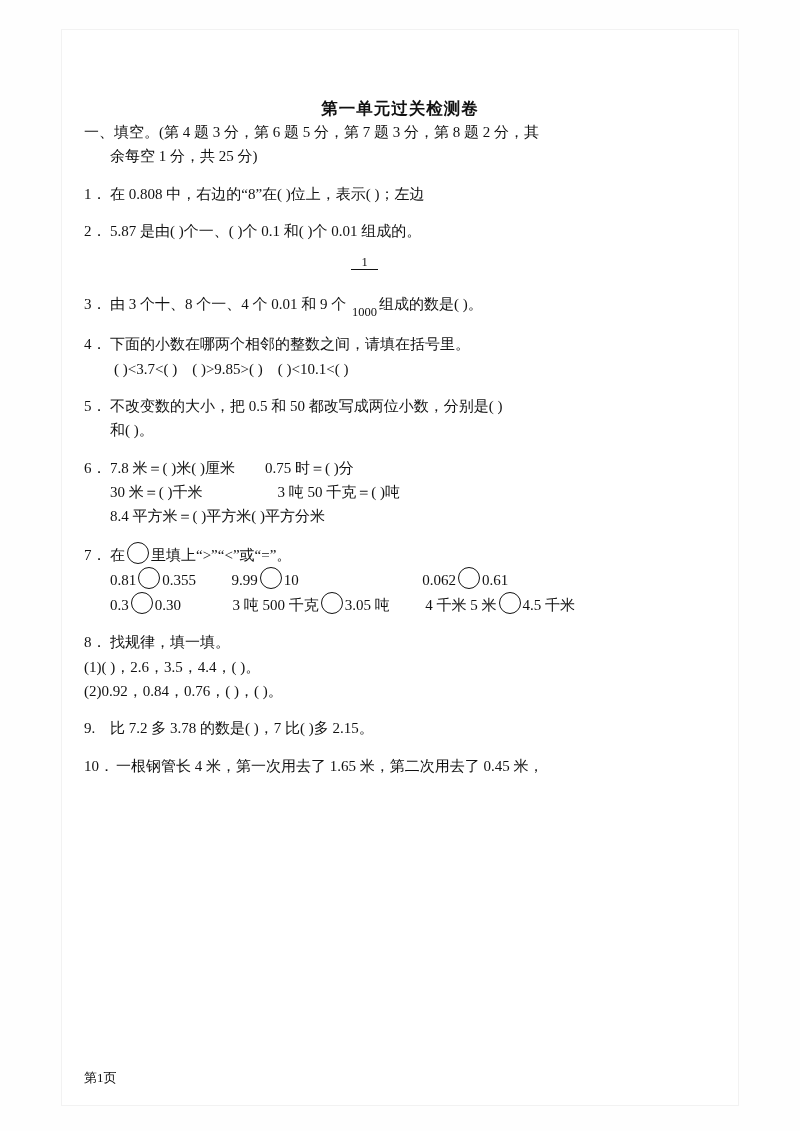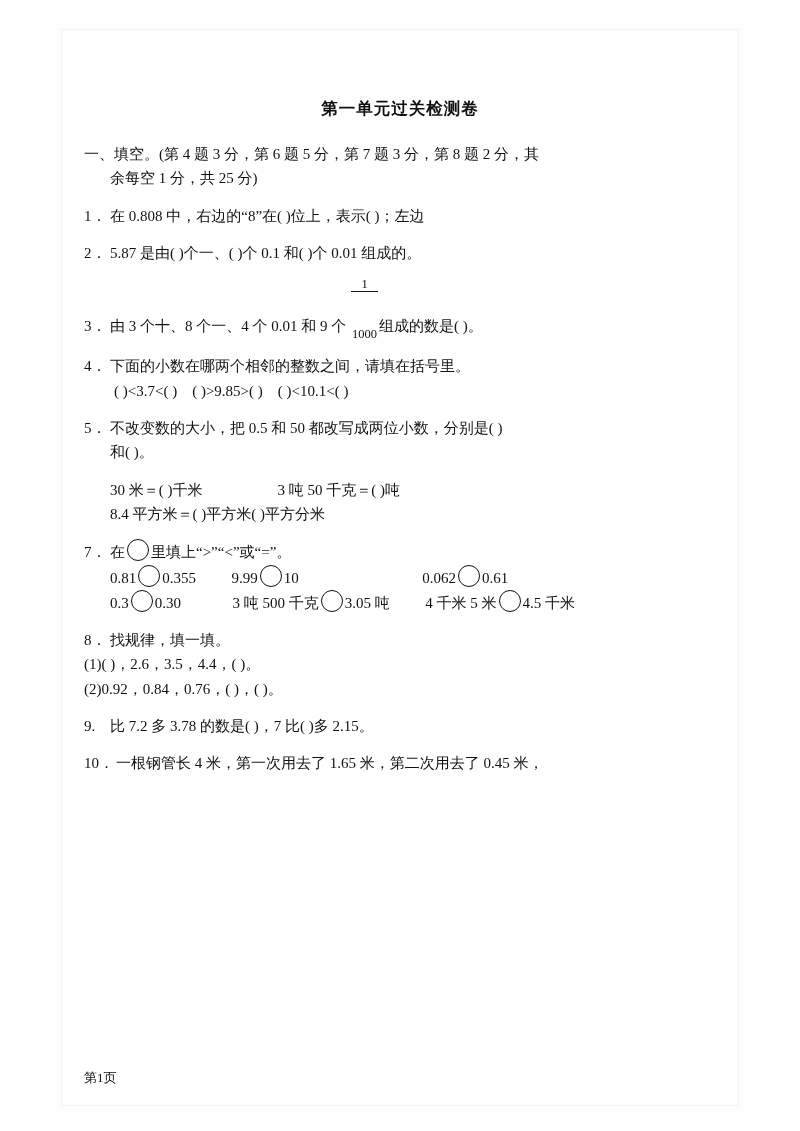--- a/index.html
+++ b/index.html
@@ -30,21 +30,20 @@
     height: 1075px;
     background: #ffffff;
     box-shadow: 0 0 0 1px #f2f2f2;
   }
   .title {
     text-align: center;
     font-size: 16.5px;
     font-weight: bold;
     letter-spacing: 1px;
     margin-top: 68px;
-    margin-bottom: 22px;
     font-family: "Liberation Serif", "DejaVu Serif", serif;
   }
   .content {
     padding: 0 18px 0 22px;
     font-size: 15px;
     line-height: 1.62;
   }
   .q {
     margin-bottom: 13px;
     position: relative;
@@ -139,20 +138,21 @@
         <span class="qline"><span class="num-label">4．</span><span class="body-col">下面的小数在哪两个相邻的整数之间，请填在括号里。</span></span>
         <span class="qline indent2">(        )&lt;3.7&lt;(        )　(        )&gt;9.85&gt;(        )　(        )&lt;10.1&lt;(        )</span>
       </div>
 
       <div class="q">
         <span class="qline"><span class="num-label">5．</span><span class="body-col">不改变数的大小，把 0.5 和 50 都改写成两位小数，分别是(        )</span></span>
         <span class="qline indent1">和(        )。</span>
       </div>
 
       <div class="q">
+        <span class="qline"><span class="num-label">6．</span><span class="body-col">7.8 米＝(        )米(        )厘米　　0.75 时＝(        )分</span></span>
         <span class="qline indent1">30 米＝(        )千米　　　　　3 吨 50 千克＝(        )吨</span>
         <span class="qline indent1">8.4 平方米＝(        )平方米(        )平方分米</span>
       </div>
 
       <div class="q">
         <span class="qline"><span class="num-label">7．</span><span>在</span><span class="circ"></span><span>里填上“&gt;”“&lt;”或“=”。</span></span>
 
         <span class="qline indent1">
           <span><span>0.81</span><span class="circ"></span><span>0.355</span></span>
           <span class="sp-md"></span>

